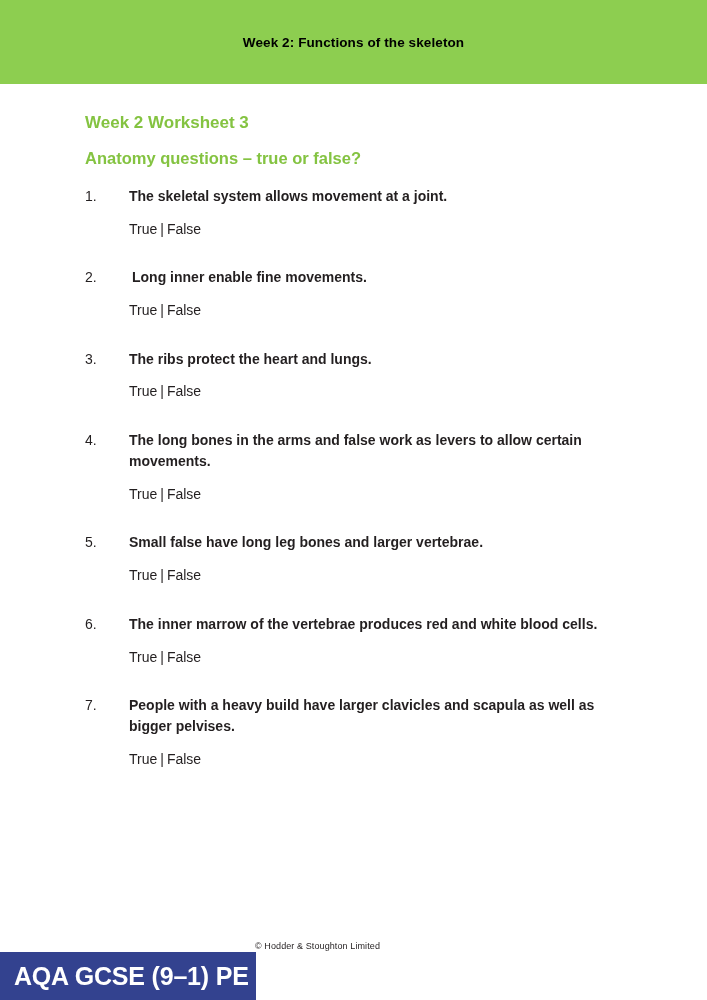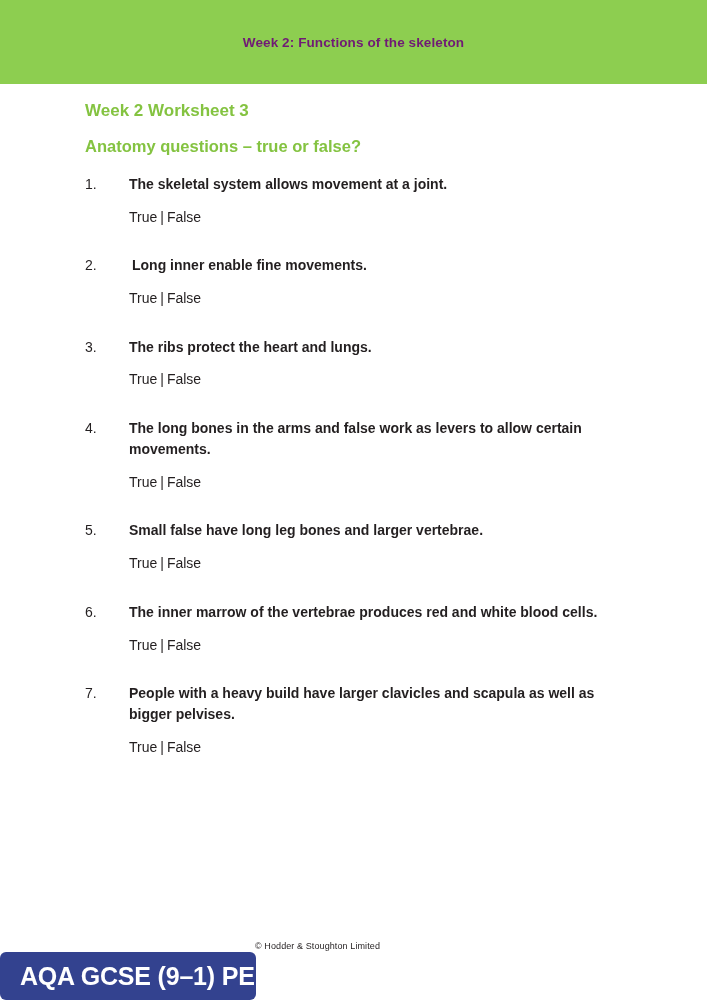--- a/index.html
+++ b/index.html
@@ -25,36 +25,36 @@
     height: 84px;
     background: #8dce50;
     display: flex;
     align-items: center;
     justify-content: center;
     box-sizing: border-box;
   }
   .header-title {
     font-size: 13.5px;
     font-weight: bold;
-    color: #701a75;
+    color: #000000;
     letter-spacing: 0.1px;
     text-align: center;
   }
 
   
   .content {
     position: absolute;
     left: 0;
     top: 84px;
     width: 707px;
   }
   .inner {
     padding-left: 85px;
     padding-right: 70px;
-    padding-top: 16px;
+    padding-top: 28px;
   }
 
   .ws-title {
     font-size: 17px;
     font-weight: bold;
     color: #84c341;
     line-height: 1.25;
     margin: 0 0 15px 0;
   }
   .ws-subtitle {
@@ -117,22 +117,21 @@
   .footer-banner {
     position: absolute;
     left: 0;
     bottom: 0;
     width: 256px;
     height: 48px;
     background: #33428f;
     display: flex;
     align-items: center;
     box-sizing: border-box;
-    padding-left: 20px;
-    border-radius: 6px;
+    padding-left: 14px;
   }
   .footer-banner-text {
     color: #ffffff;
     font-size: 25px;
     font-weight: bold;
     letter-spacing: -0.2px;
     line-height: 1;
   }
   .footer-copyright {
     position: absolute;

